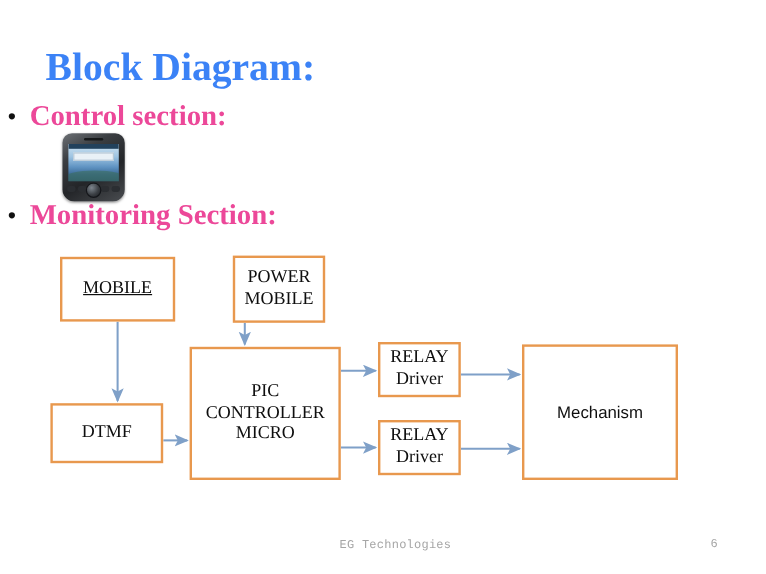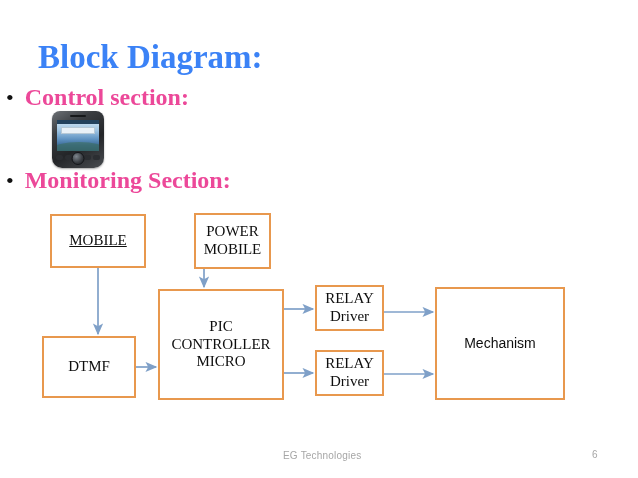--- a/index.html
+++ b/index.html
@@ -158,36 +158,36 @@
     line-height: 1.18;
   }
   .node.sans {
     font-family: "Liberation Sans", sans-serif;
     font-size: 14px;
   }
   .node span { display: block; }
 
   #node-mobile         { left: 50px;  top: 214px; width: 96px;  height: 54px; text-decoration: underline; }
   #node-power-supply   { left: 166px; top: 213px; width: 77px;  height: 56px; margin-left: 28px; }
-  #node-dtmf           { left: 42px;  top: 336px; width: 94px;  height: 62px; text-align: right; }
+  #node-dtmf           { left: 42px;  top: 336px; width: 94px;  height: 50px; text-align: right; }
   #node-pic            { left: 158px; top: 289px; width: 126px; height: 111px; }
   #node-relay-1        { left: 315px; top: 285px; width: 69px;  height: 46px; }
   #node-relay-2        { left: 315px; top: 350px; width: 69px;  height: 46px; }
   #node-mechanism      { left: 435px; top: 287px; width: 130px; height: 113px; justify-content: center; }
 
   
   .conn {
     position: absolute;
     pointer-events: none;
   }
 
   
   .footer-text {
     position: absolute;
-    font-family: Liberation Sans, sans-serif;
+    font-family: Liberation Mono, monospace;
     font-size: 10px;
     color: #a6a6a6;
     letter-spacing: .2px;
   }
   #footer-label { left: 283px; top: 450px; }
   #footer-page  { left: 592px; top: 449px; }
 </style>
 </head>
 <body>
 

